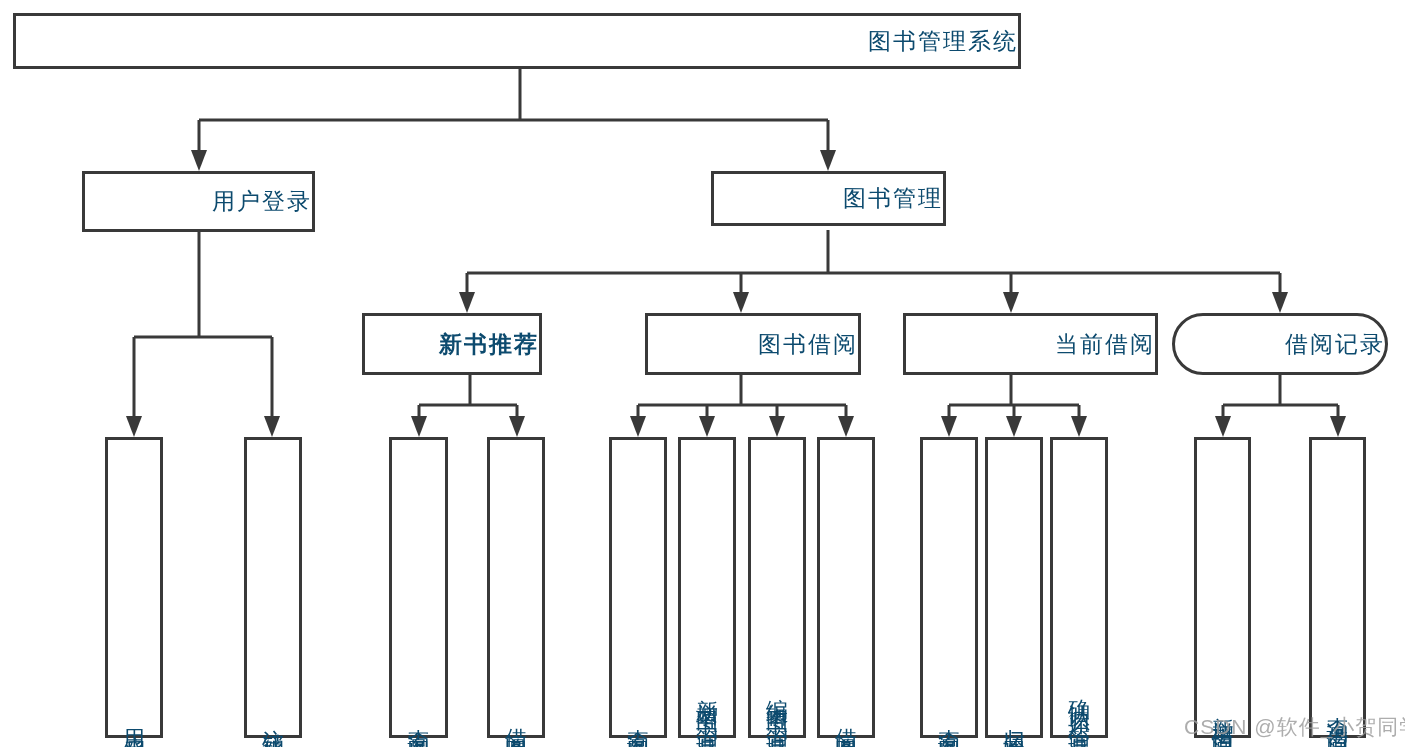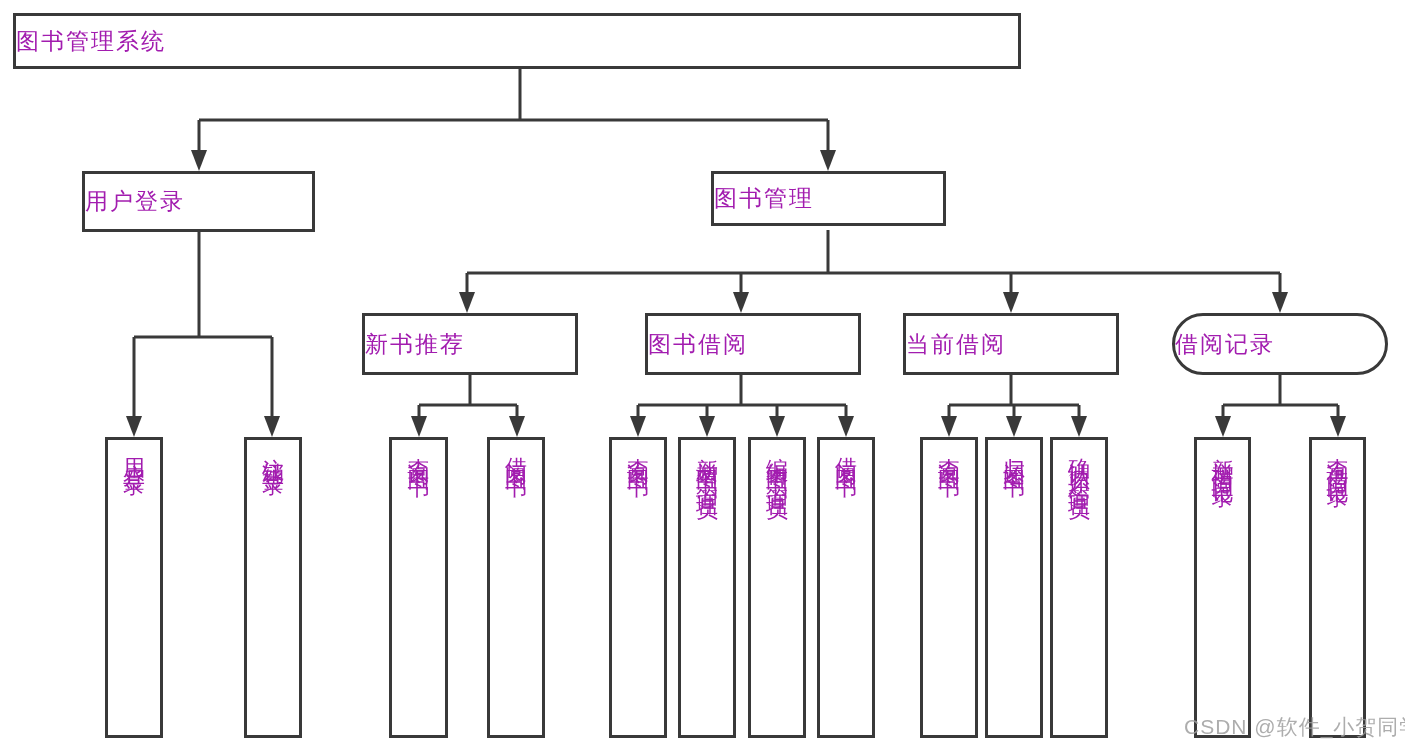--- a/index.html
+++ b/index.html
@@ -17,22 +17,22 @@
     width: 1405px; height: 747px;
     z-index: 1;
   }
   .node {
     position: absolute;
     background: #ffffff;
     border: 3px solid #393939;
     box-sizing: border-box;
     display: flex;
     align-items: center;
-    justify-content: flex-start;
-    color: #a21caf;
+    justify-content: flex-end;
+    color: #0c4a6e;
     z-index: 2;
   }
   .h-node {
     font-size: 23px;
     letter-spacing: 2px;
     white-space: nowrap;
   }
   .v-node {
     writing-mode: vertical-rl;
     text-orientation: mixed;
@@ -48,23 +48,23 @@
     color: #9f9f9f;
     opacity: 0.85;
     letter-spacing: 1px;
     white-space: nowrap;
     z-index: 5;
   }
   
   #root-box   { left: 13px;   top: 13px;  width: 1008px; height: 56px; }
   #ulogin-box { left: 82px;   top: 171px; width: 233px;  height: 61px; }
   #bmgmt-box  { left: 711px;  top: 171px; width: 235px;  height: 55px; }
-  #l3-0 { left: 362px;  top: 313px; width: 216px; height: 62px; }
+  #l3-0 { left: 362px;  top: 313px; width: 180px; height: 62px; font-weight: bold; }
   #l3-1 { left: 633px;  top: 313px; width: 216px; height: 62px; margin-left: 12px; }
-  #l3-2 { left: 903px;  top: 313px; width: 216px; height: 62px; }
+  #l3-2 { left: 903px;  top: 313px; width: 255px; height: 62px; }
   #l3-3 { left: 1172px; top: 313px; width: 216px; height: 62px; border-radius: 31px; }
   .leaf { top: 437px; width: 58px; height: 301px; }
   #lf-0  { left: 105px; }
   #lf-1  { left: 244px; }
   #lf-2  { left: 389px; width: 59px; }
   #lf-3  { left: 487px; }
   #lf-4  { left: 609px; }
   #lf-5  { left: 678px; }
   #lf-6  { left: 748px; }
   #lf-7  { left: 817px; }

